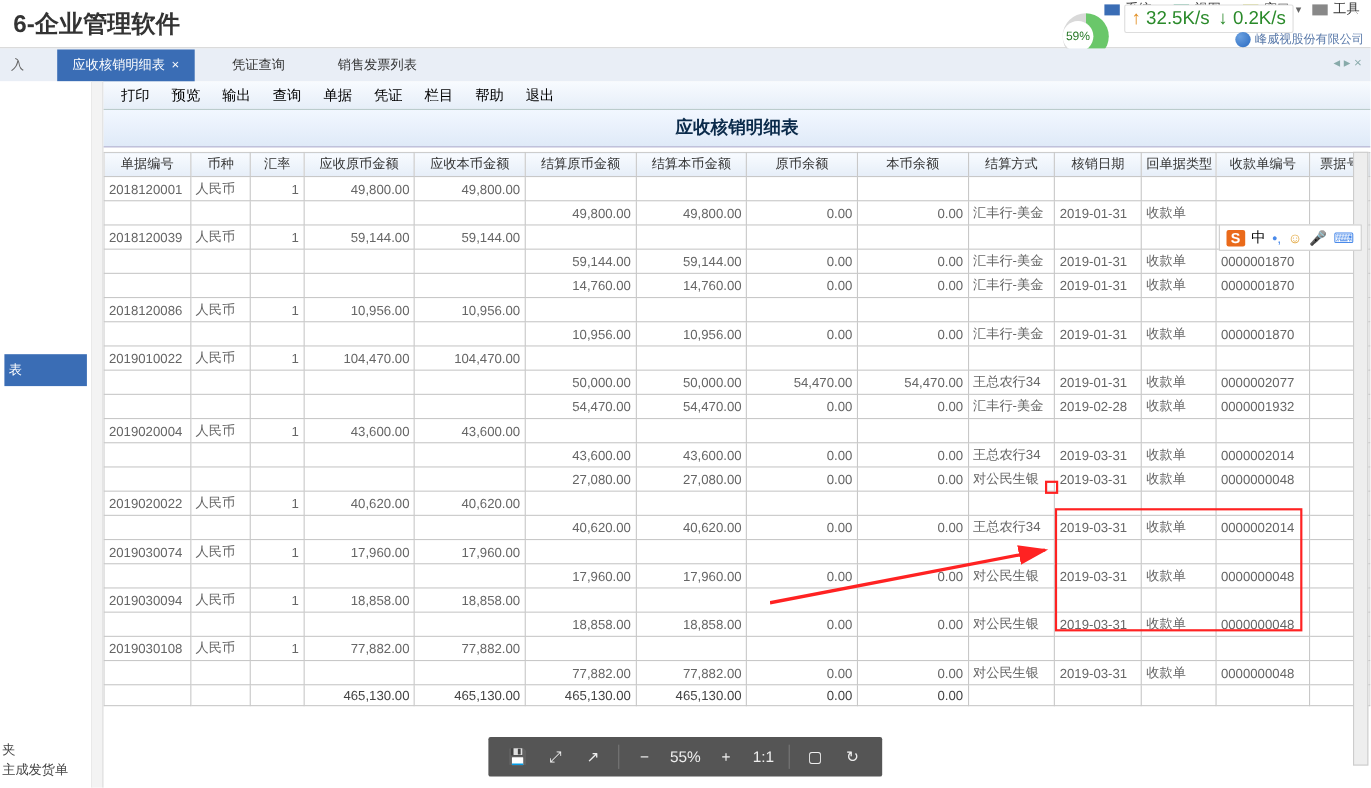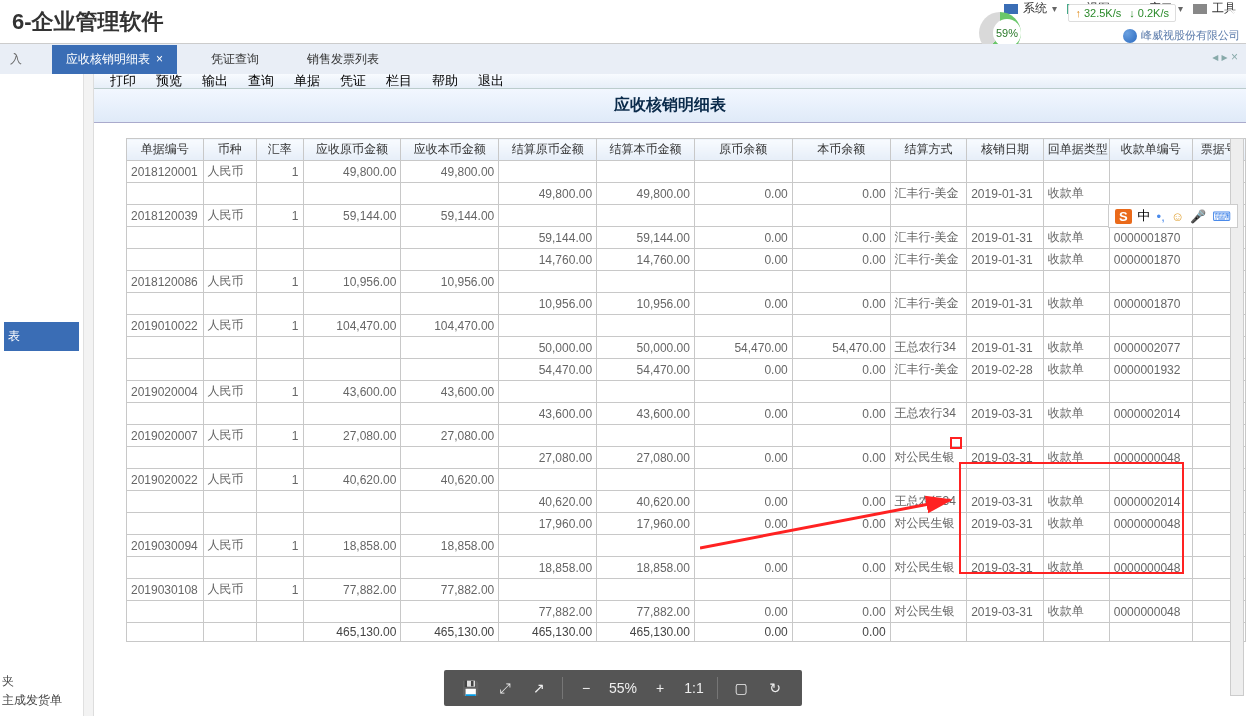--- a/index.html
+++ b/index.html
@@ -6,22 +6,22 @@
 body { font-family: "Microsoft YaHei", SimSun, Arial, sans-serif; font-size: 12px; background: #fff; width: 1246px; height: 716px; overflow: hidden; position: relative; }
 
 .topbar { height: 44px; background: #fff; display: flex; align-items: center; padding: 0 12px; border-bottom: 1px solid #ccc; position: relative; }
 .app-title { font-size: 22px; font-weight: bold; color: #333; }
 .app-id { color: #333; }
 .top-menus { position: absolute; right: 10px; top: 0; display: flex; align-items: center; gap: 10px; font-size: 12px; color: #333; }
 .top-menu-item { display: flex; align-items: center; gap: 5px; cursor: pointer; }
 .icon-square { width: 14px; height: 10px; background: #3a6db5; display: inline-block; }
 .icon-arrow-down { font-size: 10px; color: #666; }
 
-.speed-widget { position: absolute; right: 70px; top: 4px; display: flex; align-items: center; gap: 8px; font-size: 11px; color: #2a8a2a; background: #fff; padding: 2px 6px; border: 1px solid #ddd; border-radius: 2px; }
-.progress-circle { position: absolute; right: 225px; top: 12px; width: 42px; height: 42px; border-radius: 50%; background: conic-gradient(#6ac76a 0% 59%, #d9d9d9 59% 100%); display: flex; align-items: center; justify-content: flex-end; font-size: 11px; color: #2a7a2a; }
+.speed-widget { position: absolute; right: 70px; top: 4px; display: flex; align-items: center; gap: 8px; font-size: 17px; color: #2a8a2a; background: #fff; padding: 2px 6px; border: 1px solid #ddd; border-radius: 2px; }
+.progress-circle { position: absolute; right: 238px; top: 12px; width: 42px; height: 42px; border-radius: 50%; background: conic-gradient(#6ac76a 0% 59%, #d9d9d9 59% 100%); display: flex; align-items: center; justify-content: flex-start; font-size: 11px; color: #2a7a2a; }
 .progress-circle span { background: #fff; width: 28px; height: 28px; border-radius: 50%; display: flex; align-items: center; justify-content: center; }
 
 .close-x { position: absolute; right: 6px; top: 4px; font-size: 18px; color: #fff; cursor: pointer; }
 .company-bar { position: absolute; right: 6px; top: 28px; font-size: 11px; color: #5a7aaa; display: flex; align-items: center; gap: 4px; }
 .globe { width: 14px; height: 14px; border-radius: 50%; background: radial-gradient(circle at 30% 30%, #6aa0e0, #2a6ac0); display: inline-block; }
 
 .tabstrip { height: 30px; background: #e9eef6; display: flex; align-items: center; padding: 0 10px; gap: 20px; position: relative; }
 .tabstrip .tab { padding: 6px 14px; cursor: pointer; color: #333; display: flex; align-items: center; gap: 6px; }
 .tabstrip .tab.active { background: #3a6db5; color: #fff; }
 .tab-close { font-size: 12px; }
@@ -29,26 +29,26 @@
 .tabstrip-right { position: absolute; right: 8px; top: 6px; color: #8aa; display: flex; gap: 6px; }
 
 .workbody { position: absolute; top: 74px; left: 0; right: 0; bottom: 0; display: flex; }
 .left-sidebar { width: 84px; background: #fff; border-right: 1px solid #e0e0e0; padding: 8px 4px; font-size: 12px; color: #333; }
 .left-sidebar .side-item { padding: 6px 4px; cursor: pointer; }
 .left-sidebar .side-item.sel { background: #3a6db5; color: #fff; }
 
 .content { flex: 1; position: relative; overflow: hidden; }
 .small-gutter { width: 10px; background: #f3f3f3; border-right: 1px solid #ddd; }
 
-.toolbar { height: 15px; border-bottom: 1px solid #bcc; background: linear-gradient(#f8fbff, #e6eef8); display: flex; align-items: center; gap: 8px; padding: 0 10px; font-size: 13px; }
+.toolbar { height: 26px; border-bottom: 1px solid #bcc; background: linear-gradient(#f8fbff, #e6eef8); display: flex; align-items: center; gap: 8px; padding: 0 10px; font-size: 13px; }
 .toolbar span { cursor: pointer; padding: 2px 6px; }
 
 .title-row { height: 34px; background: linear-gradient(#f2f7ff, #dfeaf8); border-bottom: 1px solid #aac; display: flex; align-items: center; justify-content: center; font-size: 16px; font-weight: bold; color: #0a2a4a; }
 
-.table-wrap { position: absolute; top: 64px; left: 0; right: 0; bottom: 20px; overflow: auto; margin-left: 32px; }
+.table-wrap { position: absolute; top: 64px; left: 0; right: 0; bottom: 20px; overflow: auto; }
 table { border-collapse: collapse; width: 100%; table-layout: fixed; font-size: 12px; }
 th, td { border: 1px solid #c8c8c8; padding: 2px 4px; height: 18px; white-space: nowrap; overflow: hidden; text-overflow: clip; }
 th { background: linear-gradient(#f8fbff, #e6eef8); color: #333; font-weight: normal; text-align: center; }
 td { color: #666; }
 td.num { text-align: right; }
 td.left { text-align: left; }
 tr.total td { color: #444; }
 .col-doc { width: 72px; }
 .col-cur { width: 50px; }
 .col-rate { width: 44px; }
@@ -381,43 +381,27 @@
               <td class="num">43,600.00</td>
               <td class="num">0.00</td>
               <td class="num">0.00</td>
               <td class="left">王总农行34</td>
               <td class="left">2019-03-31</td>
               <td class="left">收款单</td>
               <td class="left">0000002014</td>
               <td class=""></td>
             </tr>
             <tr>
-              <td class="left">2019020007</td>
-              <td class="left">人民币</td>
-              <td class="num">1</td>
+              <td class=""></td>
+              <td class=""></td>
+              <td class=""></td>
+              <td class=""></td>
+              <td class=""></td>
               <td class="num">27,080.00</td>
               <td class="num">27,080.00</td>
-              <td class=""></td>
-              <td class=""></td>
-              <td class=""></td>
-              <td class=""></td>
-              <td class=""></td>
-              <td class=""></td>
-              <td class=""></td>
-              <td class=""></td>
-              <td class=""></td>
-            </tr>
-            <tr>
-              <td class=""></td>
-              <td class=""></td>
-              <td class=""></td>
-              <td class=""></td>
-              <td class=""></td>
-              <td class="num">27,080.00</td>
-              <td class="num">27,080.00</td>
               <td class="num">0.00</td>
               <td class="num">0.00</td>
               <td class="left">对公民生银</td>
               <td class="left">2019-03-31</td>
               <td class="left">收款单</td>
               <td class="left">0000000048</td>
               <td class=""></td>
             </tr>
             <tr>
               <td class="left">2019020022</td>
@@ -442,20 +426,36 @@
               <td class=""></td>
               <td class=""></td>
               <td class="num">40,620.00</td>
               <td class="num">40,620.00</td>
               <td class="num">0.00</td>
               <td class="num">0.00</td>
               <td class="left">王总农行34</td>
               <td class="left">2019-03-31</td>
               <td class="left">收款单</td>
               <td class="left">0000002014</td>
+              <td class=""></td>
+            </tr>
+            <tr>
+              <td class="left">2019030074</td>
+              <td class="left">人民币</td>
+              <td class="num">1</td>
+              <td class="num">17,960.00</td>
+              <td class="num">17,960.00</td>
+              <td class=""></td>
+              <td class=""></td>
+              <td class=""></td>
+              <td class=""></td>
+              <td class=""></td>
+              <td class=""></td>
+              <td class=""></td>
+              <td class=""></td>
               <td class=""></td>
             </tr>
             <tr>
               <td class=""></td>
               <td class=""></td>
               <td class=""></td>
               <td class=""></td>
               <td class=""></td>
               <td class="num">17,960.00</td>
               <td class="num">17,960.00</td>

